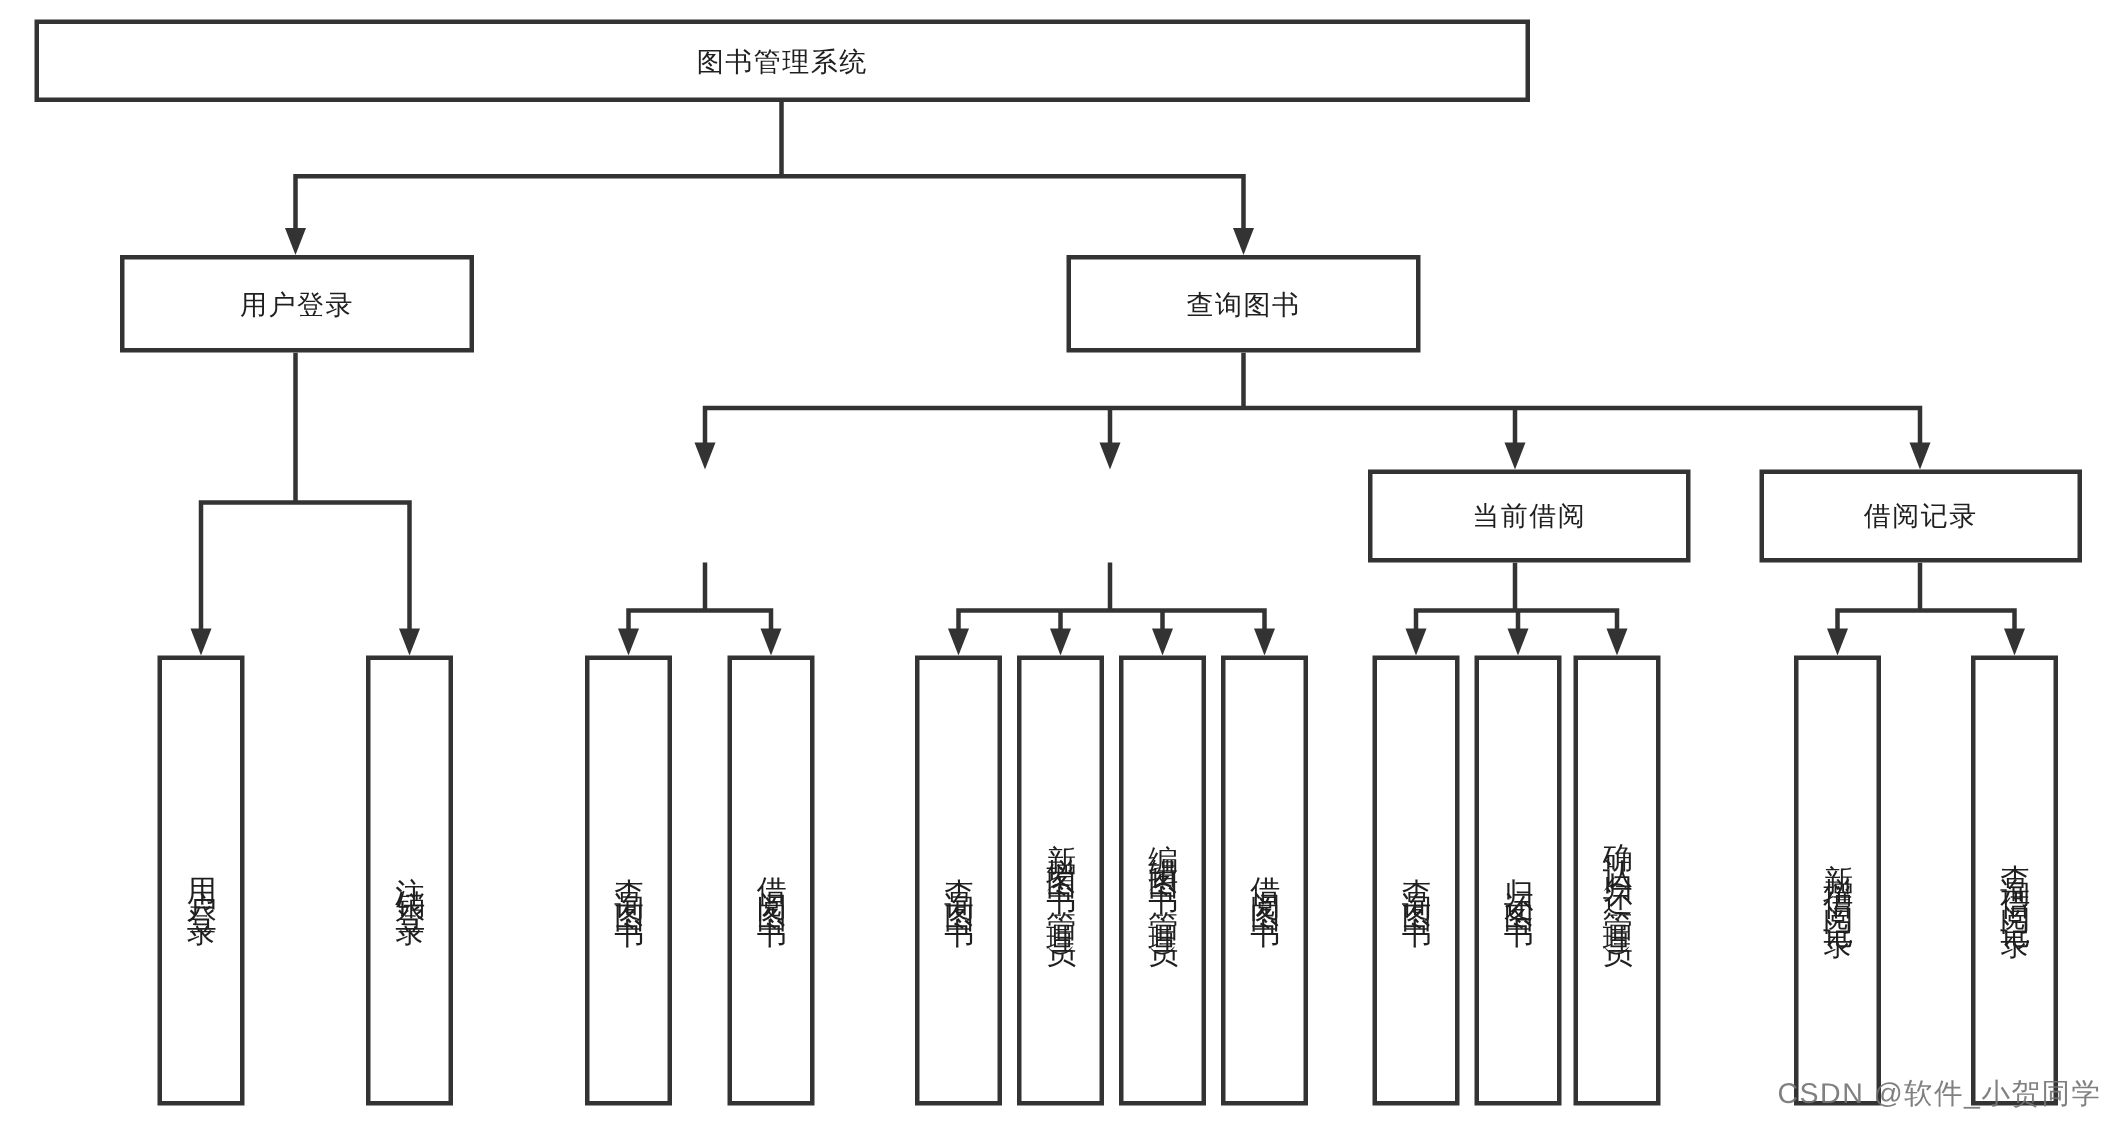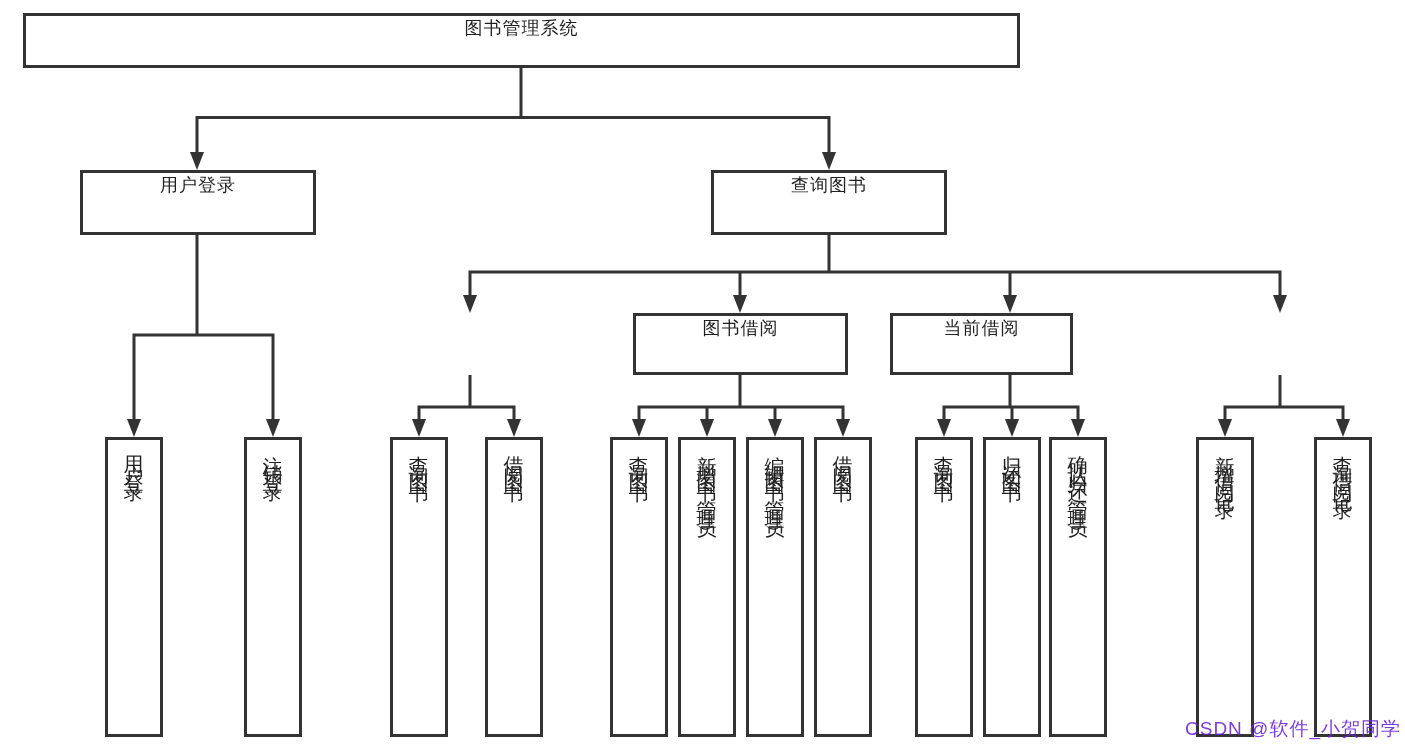--- a/index.html
+++ b/index.html
@@ -11,40 +11,40 @@
     font-family: "Liberation Sans", "DejaVu Sans", sans-serif;
     overflow: hidden;
   }
   .connectors { position:absolute; left:0; top:0; width:1405px; height:747px; }
   .box {
     position: absolute;
     box-sizing: border-box;
     background: #ffffff;
     border: 3px solid #333333;
     display: flex;
-    align-items: flex-start;
+    align-items: center;
     justify-content: center;
     color: #1f1f1f;
   }
   .hbox span { font-size: 18px; letter-spacing: 1px; white-space: nowrap; }
   .vbox span {
     writing-mode: vertical-rl;
     text-orientation: mixed;
     font-size: 20px;
     line-height: 1;
     letter-spacing: 9px;
     white-space: nowrap;
   }
   .watermark {
     position: absolute;
     left: 1185px;
     top: 716px;
     font-size: 19px;
     letter-spacing: 1px;
-    color: #6d28d9;
+    color: #737373;
     opacity: 0.9;
     z-index: 10;
     white-space: nowrap;
   }
 </style>
 </head>
 <body>
 
 <div class="canvas">
 
@@ -88,25 +88,25 @@
     <span>图书管理系统</span>
   </div>
 
   <div class="box hbox" style="left:80px;top:170px;width:236px;height:65px">
     <span>用户登录</span>
   </div>
   <div class="box hbox" style="left:711px;top:170px;width:236px;height:65px">
     <span>查询图书</span>
   </div>
 
-  <div class="box hbox" style="left:633px;top:313px;width:215px;height:62px">
-    <span>图书借阅</span>
+  <div class="box hbox" style="left:912px;top:313px;width:215px;height:62px">
+    <span>当前借阅</span>
   </div>
-  <div class="box hbox" style="left:890px;top:313px;width:183px;height:62px">
-    <span>当前借阅</span>
+  <div class="box hbox" style="left:1173px;top:313px;width:215px;height:62px">
+    <span>借阅记录</span>
   </div>
 
   <div class="box vbox" style="left:105px;top:437px;width:58px;height:300px">
     <span>用户登录</span>
   </div>
   <div class="box vbox" style="left:244px;top:437px;width:58px;height:300px">
     <span>注销登录</span>
   </div>
 
   <div class="box vbox" style="left:390px;top:437px;width:58px;height:300px">

